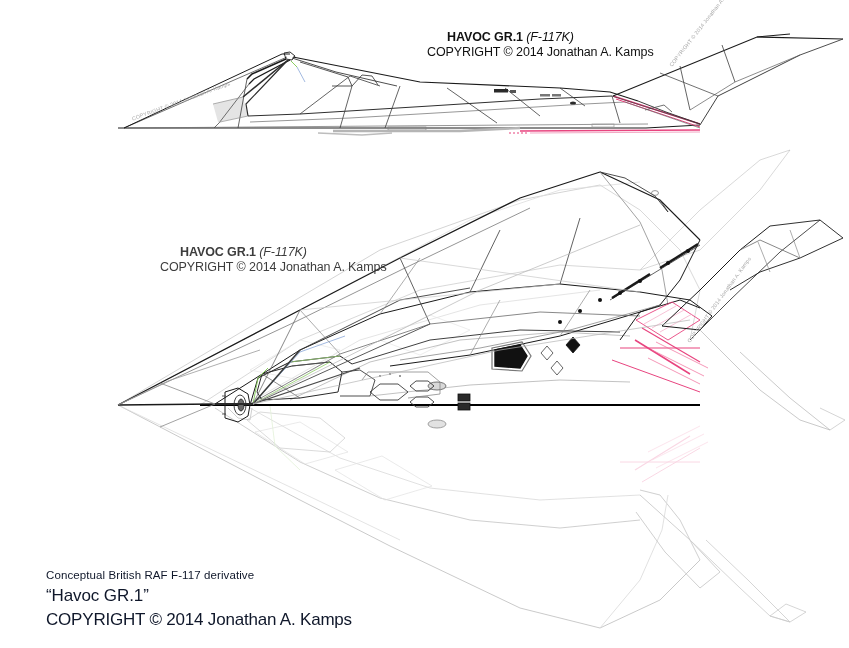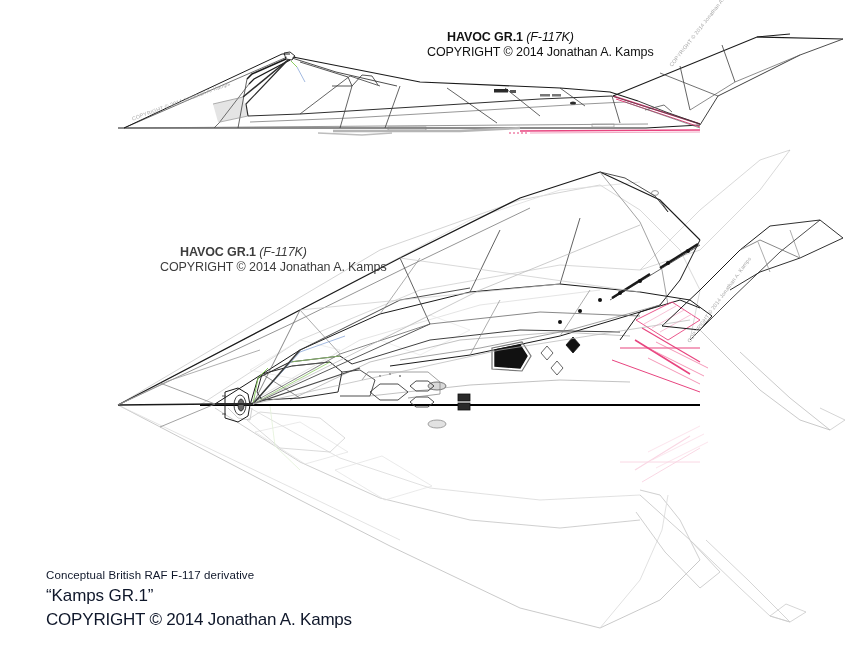--- a/index.html
+++ b/index.html
@@ -332,21 +332,21 @@
   <div class="titleblock" id="titleblock-plan">
     <div class="tb-line1">
       <span>HAVOC GR.1</span>
       <span class="model">(F-117K)</span>
     </div>
     <div class="tb-line2">COPYRIGHT © 2014 Jonathan A. Kamps</div>
   </div>
 
   <div id="caption">
     <div class="cap-sub">Conceptual British RAF F-117 derivative</div>
-    <div class="cap-name">“Kamps GR.1”</div>
+    <div class="cap-name">“Havoc GR.1”</div>
     <div class="cap-copy">COPYRIGHT © 2014 Jonathan A. Kamps</div>
   </div>
 
   <div class="watermark" id="wm-side-nose">COPYRIGHT © 2014 Jonathan A. Kamps</div>
   <div class="watermark" id="wm-side-tail">COPYRIGHT © 2014 Jonathan A. Kamps</div>
   <div class="watermark" id="wm-plan-tail">COPYRIGHT © 2014 Jonathan A. Kamps</div>
 
 </div>
 
 </body></html>

